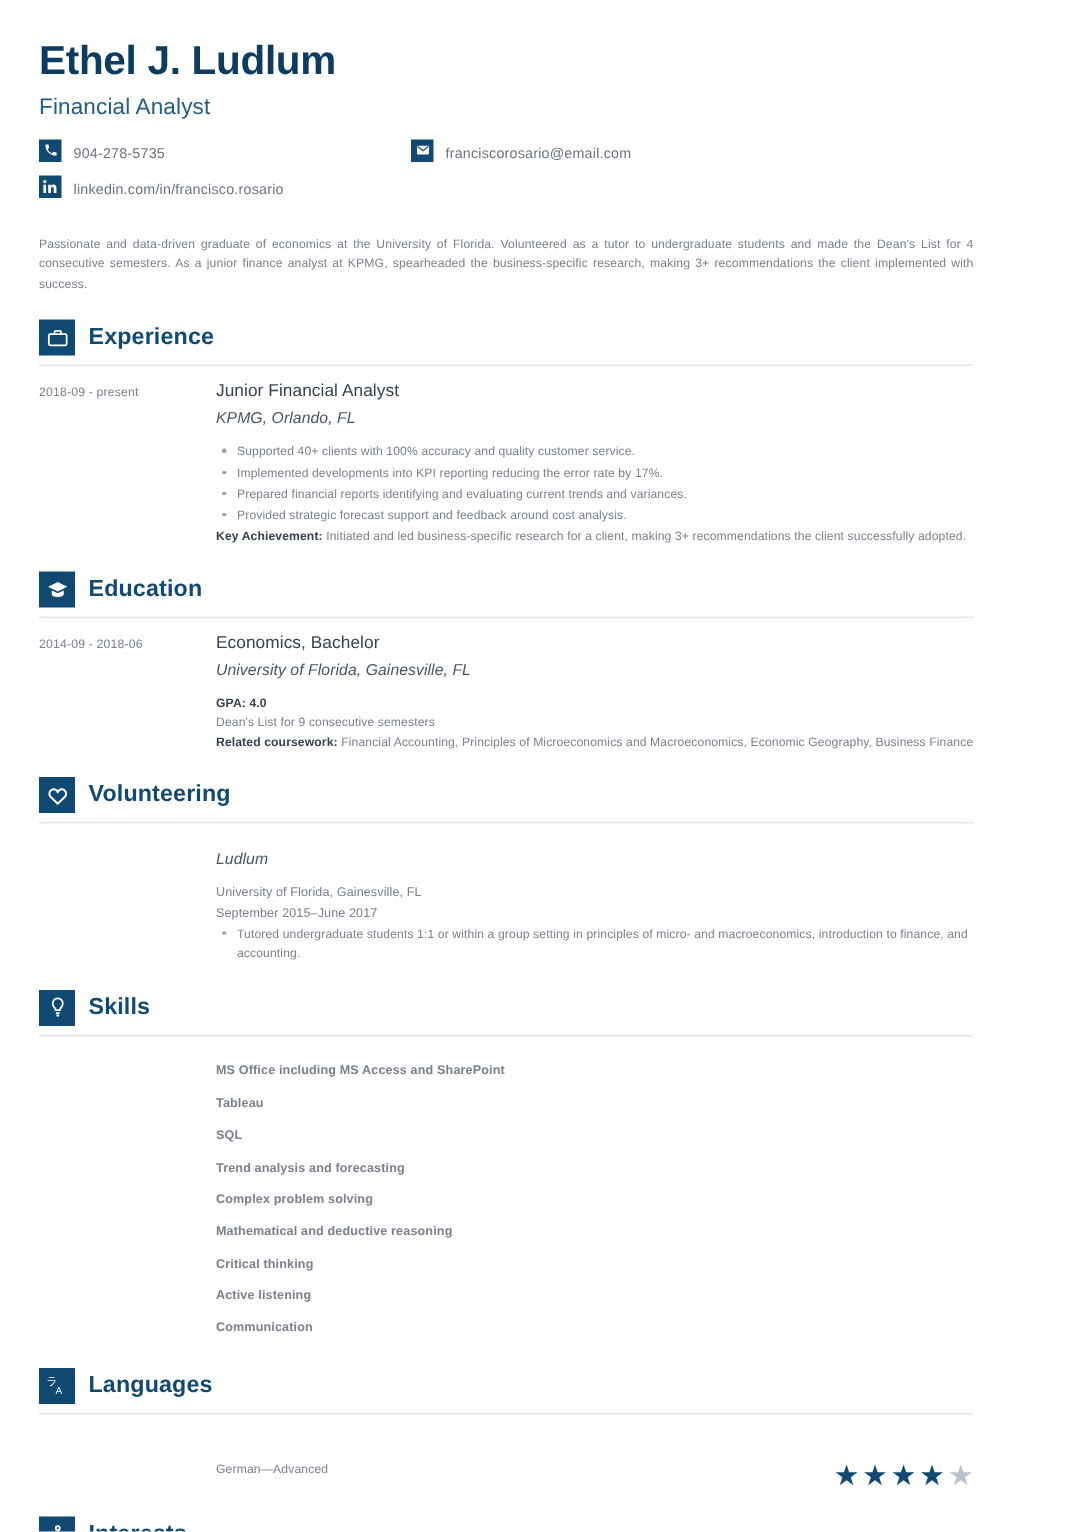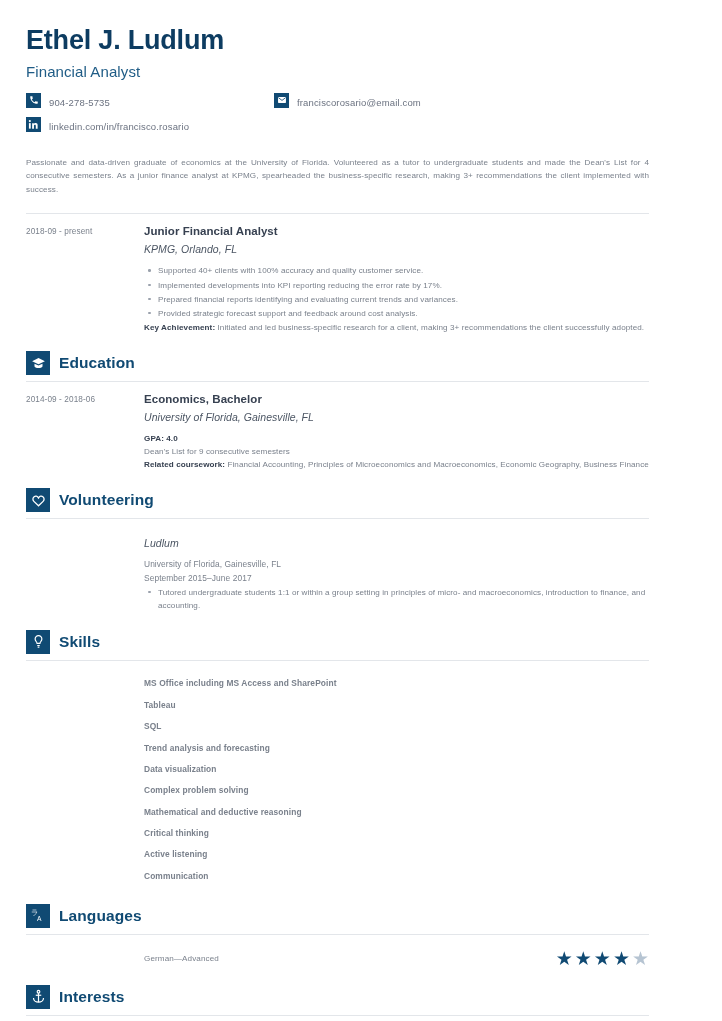--- a/index.html
+++ b/index.html
@@ -79,21 +79,21 @@
   .entry-date {
     flex: 0 0 118px;
     font-size: 8.2px;
     color: #7a818c;
     padding-top: 2px;
     letter-spacing: 0.1px;
   }
   .entry-body { flex: 1 1 auto; }
   .entry-title {
     font-size: 11.5px;
-    font-weight: bold;
+    font-weight: normal;
     color: #374151;
     margin-bottom: 6px;
     letter-spacing: 0.05px;
   }
   .entry-sub {
     font-size: 10.5px;
     font-style: italic;
     color: #4b5563;
     margin-bottom: 9px;
     letter-spacing: 0.05px;
@@ -141,22 +141,22 @@
   .skill-list { margin-top: 12px; padding-left: 118px; font-weight: bold; }
   .skill-item {
     font-size: 8.4px;
     color: #7a818c;
     padding: 5.7px 0;
     letter-spacing: 0.1px;
   }
 
   
   .lang-row {
-    display: flex; align-items: center;
-    margin-top: 14px;
+    display: flex; 
+    margin-top: 32px;
     padding-left: 118px;
   }
   .lang-name { font-size: 8.1px; color: #7a818c; flex: 1 1 auto; letter-spacing: 0.1px; }
   .stars { display: flex; gap: 2px; }
   .star { font-size: 19px; line-height: 1; color: #104a73; }
   .star.off { color: #b6c4d2; }
   .mt7 { margin-top: 7px; }
   .mt10 { margin-top: 10px; }
 </style>
 </head>
@@ -197,20 +197,29 @@
           </svg>
         </span>
         <span class="contact-text">linkedin.com/in/francisco.rosario</span>
       </div>
     </div>
   </div>
 
   <p class="summary">Passionate and data-driven graduate of economics at the University of Florida. Volunteered as a tutor to undergraduate students and made the Dean's List for 4 consecutive semesters. As a junior finance analyst at KPMG, spearheaded the business-specific research, making 3+ recommendations the client implemented with success.</p>
 
   <div class="section">
+    <div class="section-head">
+      <span class="sec-icon">
+        <svg width="15" height="15" viewBox="0 0 24 24" fill="none" stroke="#ffffff" stroke-width="1.9">
+          <rect x="2.5" y="7.5" width="19" height="12" rx="1.6"></rect>
+          <path d="M8.5 7.5V5.6c0-.8.6-1.4 1.4-1.4h4.2c.8 0 1.4.6 1.4 1.4v1.9"></path>
+        </svg>
+      </span>
+      <span class="sec-title">Experience</span>
+    </div>
     <div class="sec-rule"></div>
 
     <div class="entry">
       <div class="entry-date">2018-09  - present</div>
       <div class="entry-body">
         <div class="entry-title">Junior Financial Analyst</div>
         <div class="entry-sub">KPMG, Orlando, FL</div>
         <ul class="bullets">
           <li>Supported 40+ clients with 100% accuracy and quality customer service.</li>
           <li>Implemented developments into KPI reporting reducing the error rate by 17%.</li>
@@ -280,21 +289,20 @@
       </span>
       <span class="sec-title">Skills</span>
     </div>
     <div class="sec-rule"></div>
 
     <div class="skill-list">
       <div class="skill-item">MS Office including MS Access and SharePoint</div>
       <div class="skill-item">Tableau</div>
       <div class="skill-item">SQL</div>
       <div class="skill-item">Trend analysis and forecasting</div>
-      <div class="skill-item">Data visualization</div>
       <div class="skill-item">Complex problem solving</div>
       <div class="skill-item">Mathematical and deductive reasoning</div>
       <div class="skill-item">Critical thinking</div>
       <div class="skill-item">Active listening</div>
       <div class="skill-item">Communication</div>
     </div>
   </div>
 
   <div class="section">
     <div class="section-head">

